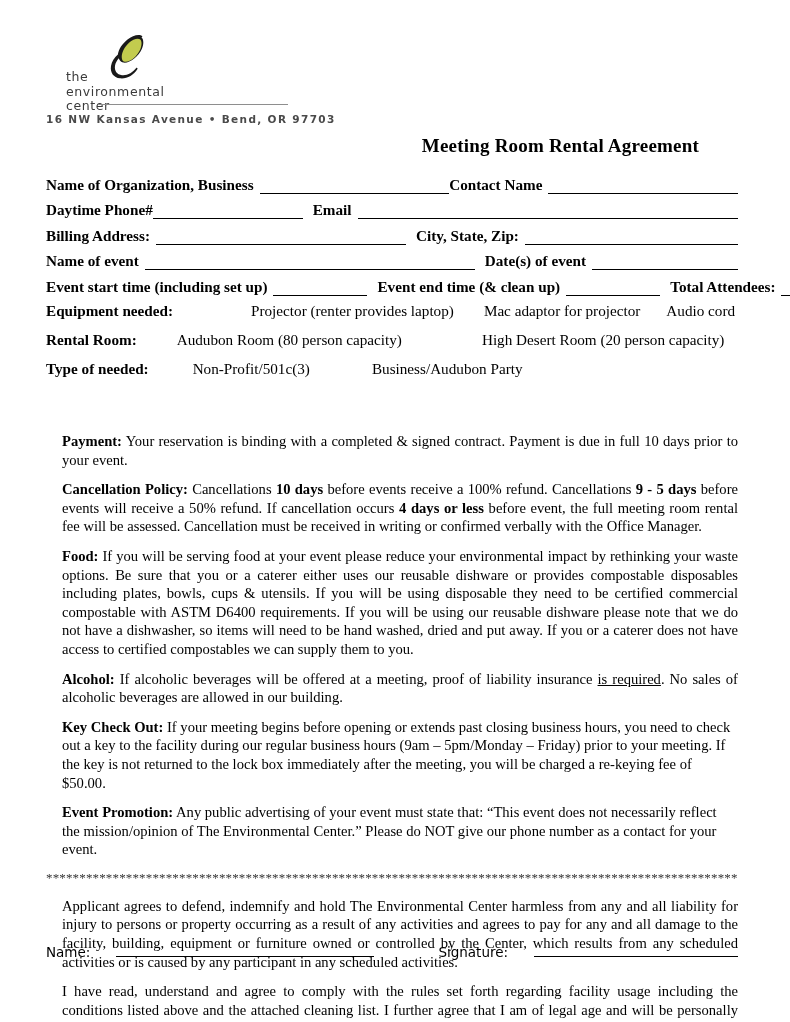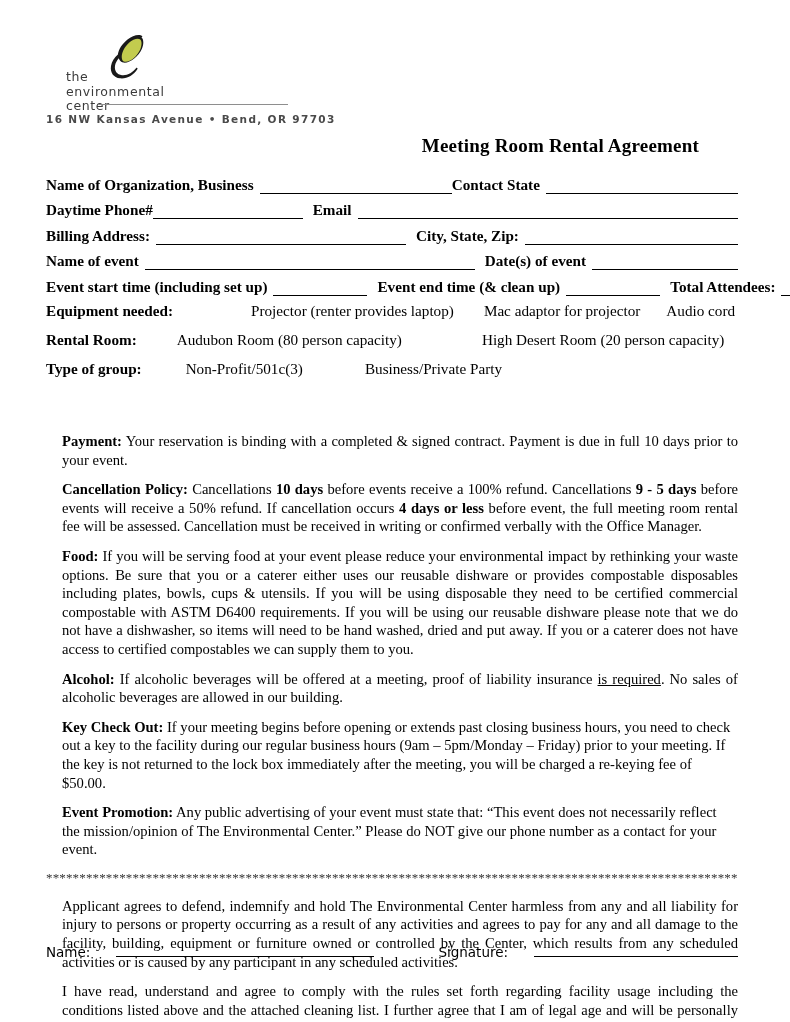--- a/index.html
+++ b/index.html
@@ -204,21 +204,21 @@
   <div class="logo-address">16 NW Kansas Avenue   •   Bend, OR 97703</div>
 
   <div class="doc-title">Meeting Room Rental Agreement</div>
 
   <div class="form-area">
 
     <div class="form-row">
       <span class="fld-label">Name of Organization, Business</span>
       <span class="gap-sm"></span>
       <span class="blank"></span>
-      <span class="fld-label">Contact State</span>
+      <span class="fld-label">Contact Name</span>
       <span class="gap-sm"></span>
       <span class="blank"></span>
     </div>
 
     <div class="form-row">
       <span class="fld-label">Daytime Phone#</span>
       <span class="blank" style="flex:0 0 150px;"></span>
       <span class="gap-md"></span>
       <span class="fld-label">Email</span>
       <span class="gap-sm"></span>
@@ -271,25 +271,25 @@
 
     <div class="opt-row">
       <span class="fld-label">Rental Room:</span>
       <span style="flex:0 0 40px;"></span>
       <span class="opt">Audubon Room (80 person capacity)</span>
       <span style="flex:0 0 80px;"></span>
       <span class="opt">High Desert Room (20 person capacity)</span>
     </div>
 
     <div class="opt-row">
-      <span class="fld-label">Type of group:</span>
+      <span class="fld-label">Type of needed:</span>
       <span style="flex:0 0 44px;"></span>
       <span class="opt">Non-Profit/501c(3)</span>
       <span style="flex:0 0 62px;"></span>
-      <span class="opt">Business/Private Party</span>
+      <span class="opt">Business/Audubon Party</span>
     </div>
 
   </div>
 
 
   <div class="policies">
 
     <p class="para">
       <b>Payment:</b><span> Your reservation is binding with a completed &amp; signed contract.  Payment is due in full 10 days prior to your event.</span>
     </p>

